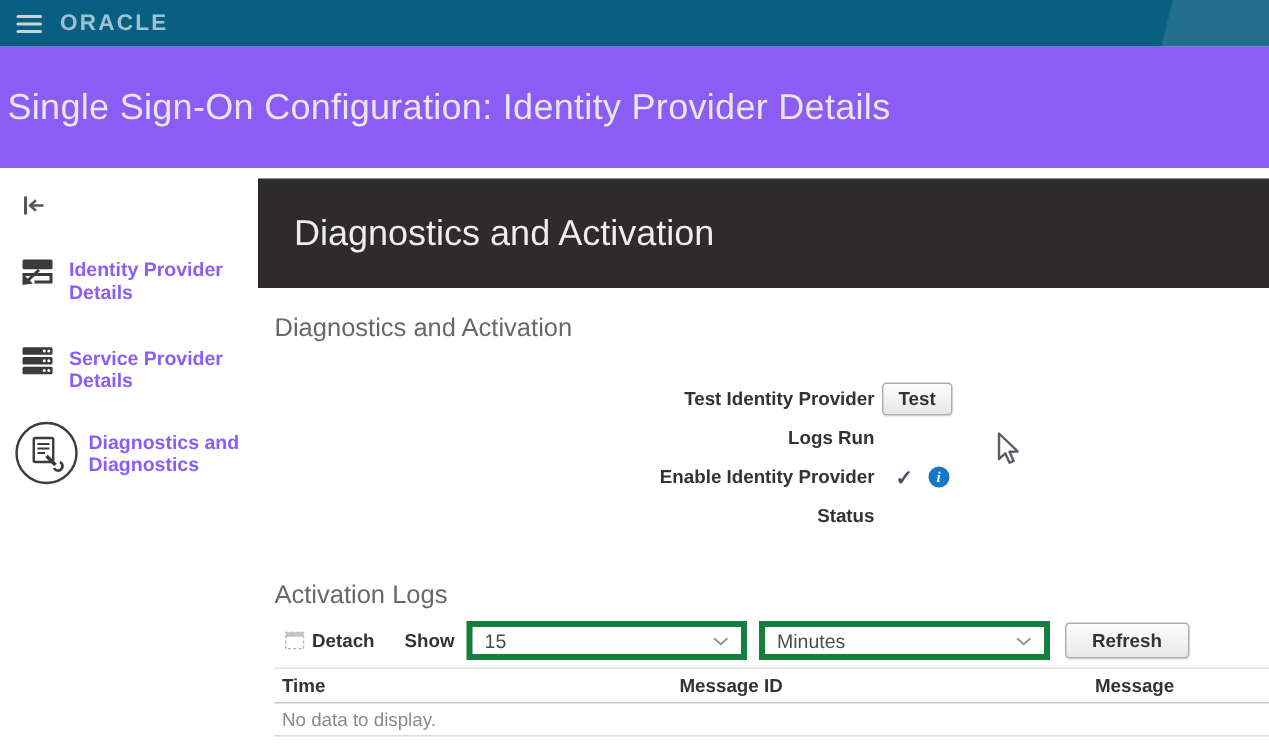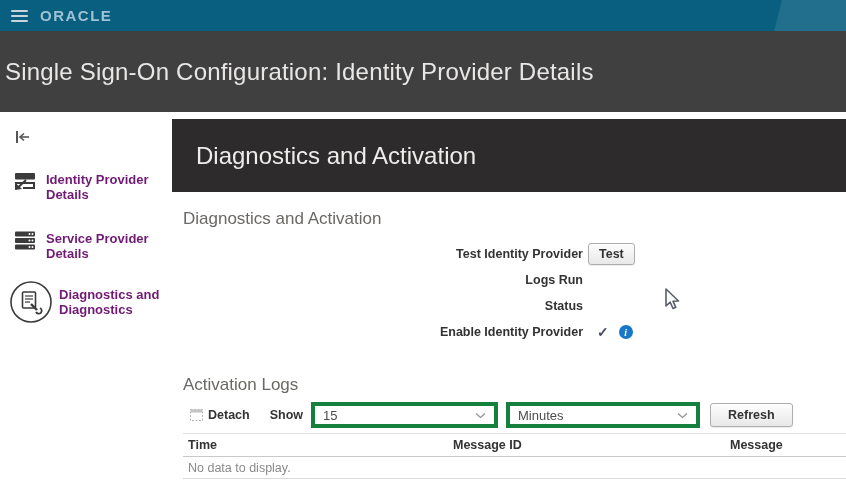--- a/index.html
+++ b/index.html
@@ -9,48 +9,48 @@
 
   
   .topbar { position:relative; height:31px; background:#095f80; display:flex; align-items:center; overflow:hidden; }
   .topbar .wedge { position:absolute; right:0; top:0; width:150px; height:31px;
                    background:linear-gradient(104deg, transparent 54%, rgba(255,255,255,0.10) 55%); }
   .hamburger { width:17px; margin-left:11px; cursor:pointer; }
   .hamburger span { display:block; height:2px; background:#c9d5da; margin:3px 0; border-radius:1px; }
   .brand { margin-left:12px; color:#9fc2d2; font-size:15px; font-weight:bold; letter-spacing:1.5px; }
 
   
-  .titlebar { height:81px; background:#404040; display:flex; align-items:center; }
+  .titlebar { height:81px; background:#8b5cf6; display:flex; align-items:center; }
   .titlebar .title { color:#e9e7e6; font-size:24px; font-weight:400; padding-left:5px; letter-spacing:0.2px; }
 
   
   .body { display:flex; height:385px; }
 
   
   .sidebar { position:relative; width:172px; flex:0 0 172px; background:#fff; }
   .collapse-btn { position:absolute; top:18px; left:15px; cursor:pointer; }
   .nav-item { position:absolute; left:14px; display:flex; align-items:flex-start; cursor:pointer; }
-  .nav-item .txt { font-size:13px; font-weight:bold; color:#701a75; line-height:15px; }
+  .nav-item .txt { font-size:13px; font-weight:bold; color:#8b5cf6; line-height:15px; }
   .nav-item.i1 { top:60px; }
   .nav-item.i2 { top:119px; }
   .nav-item.i1 .txt, .nav-item.i2 .txt { margin-left:10px; }
   .nav-item.i3 { top:168px; left:9px; align-items:center; }
   .nav-item.i3 .txt { margin-left:6px; }
 
   
   .main { position:relative; flex:1; }
   .banner { margin-top:7px; height:73px; background:#2d2b2b; display:flex; align-items:center; padding-left:24px; }
   .banner .banner-title { color:#efedec; font-size:24px; font-weight:400; }
   .content { padding-left:11px; }
   .sec-title { font-size:17px; font-weight:400; color:#6a6864; }
   .sec-title.diag { margin-top:17px; }
   .sec-title.logs { margin-top:30px; }
 
   
-  .form { margin-top:12px; }
+  .form { margin-top:24px; }
   .frow { display:flex; align-items:center; min-height:26px; }
   .flabel { width:400px; text-align:right; font-size:12.5px; font-weight:bold; color:#333; }
   .fctrl { margin-left:5px; display:flex; align-items:center; }
   .btn { font-family:"Liberation Sans",sans-serif; font-size:12.5px; font-weight:bold; color:#333;
          background:linear-gradient(#fdfdfd,#e8e8e8); border:1px solid #aeaeae; border-radius:3px;
          padding:3px 10px; cursor:pointer; box-shadow:0 1px 1px rgba(0,0,0,0.08); }
   .checkmark { margin-left:9px; font-size:14px; font-weight:bold; color:#4b4d62; }
   .info-badge { margin-left:10px; width:14px; height:14px; border-radius:50%; background:#1777c8;
                 color:#fff; font-family:"Liberation Serif",serif; font-style:italic; font-weight:bold;
                 font-size:10px; display:flex; align-items:center; justify-content:center; cursor:pointer; }
@@ -175,29 +175,29 @@
             <div class="flabel">Test Identity Provider</div>
             <div class="fctrl">
               <button class="btn">Test</button>
             </div>
           </div>
           <div class="frow">
             <div class="flabel">Logs Run</div>
             <div class="fctrl"></div>
           </div>
           <div class="frow">
-            <div class="flabel">Status</div>
-            <div class="fctrl"></div>
-          </div>
-          <div class="frow">
             <div class="flabel">Enable Identity Provider</div>
             <div class="fctrl">
               <span class="checkmark">✓</span>
               <span class="info-badge">i</span>
             </div>
+          </div>
+          <div class="frow">
+            <div class="flabel">Status</div>
+            <div class="fctrl"></div>
           </div>
         </div>
 
         <div class="sec-title logs">Activation Logs</div>
 
         <div class="toolbar">
           <div class="detach">
             <span>
               <svg width="13" height="12" viewBox="0 0 13 12">
                 <rect x="0.5" y="0.5" width="12" height="11" fill="none" stroke="#b5b5b5" stroke-width="1" stroke-dasharray="2,1.5"></rect>

